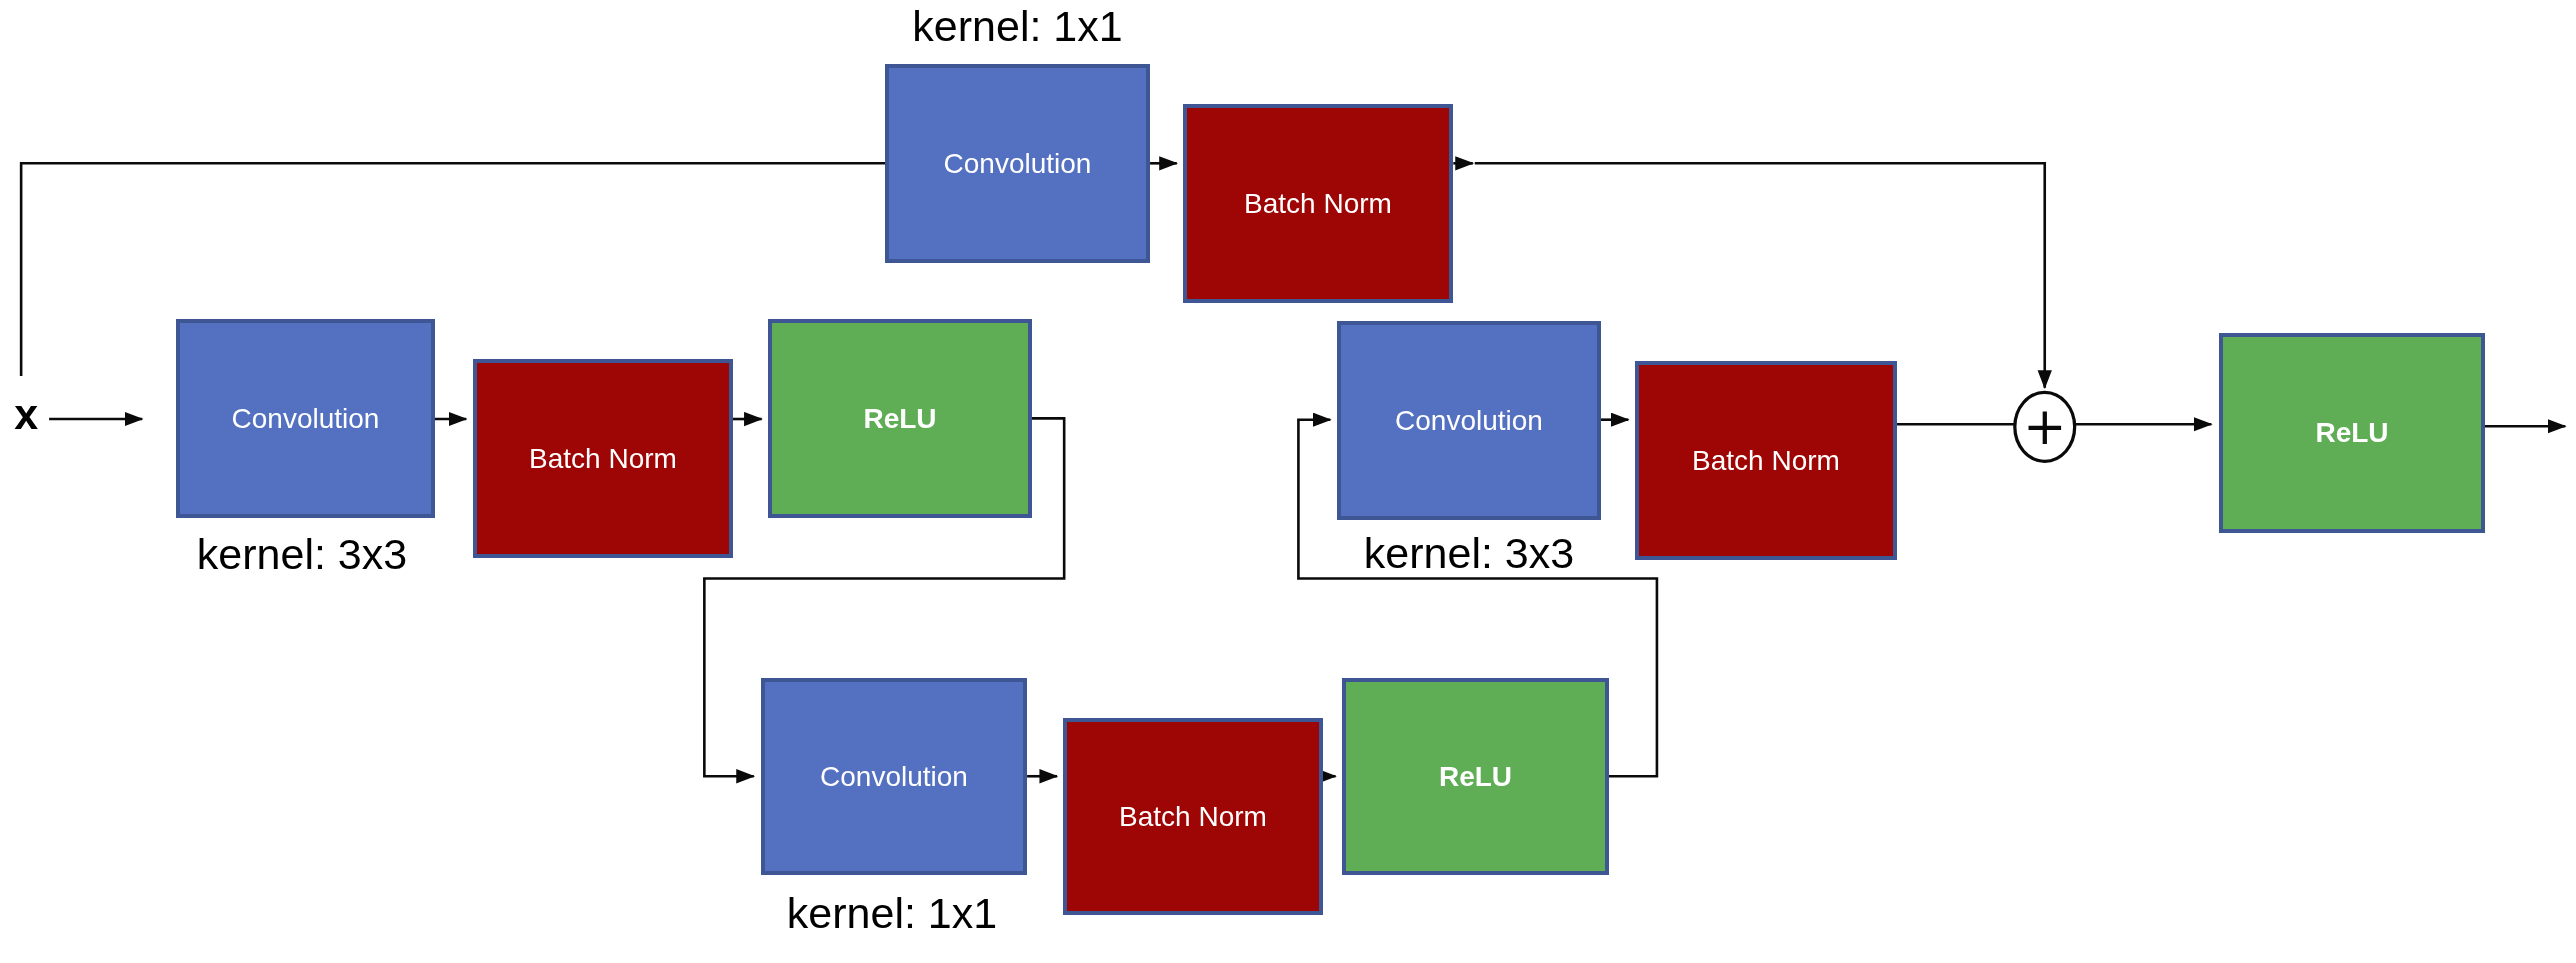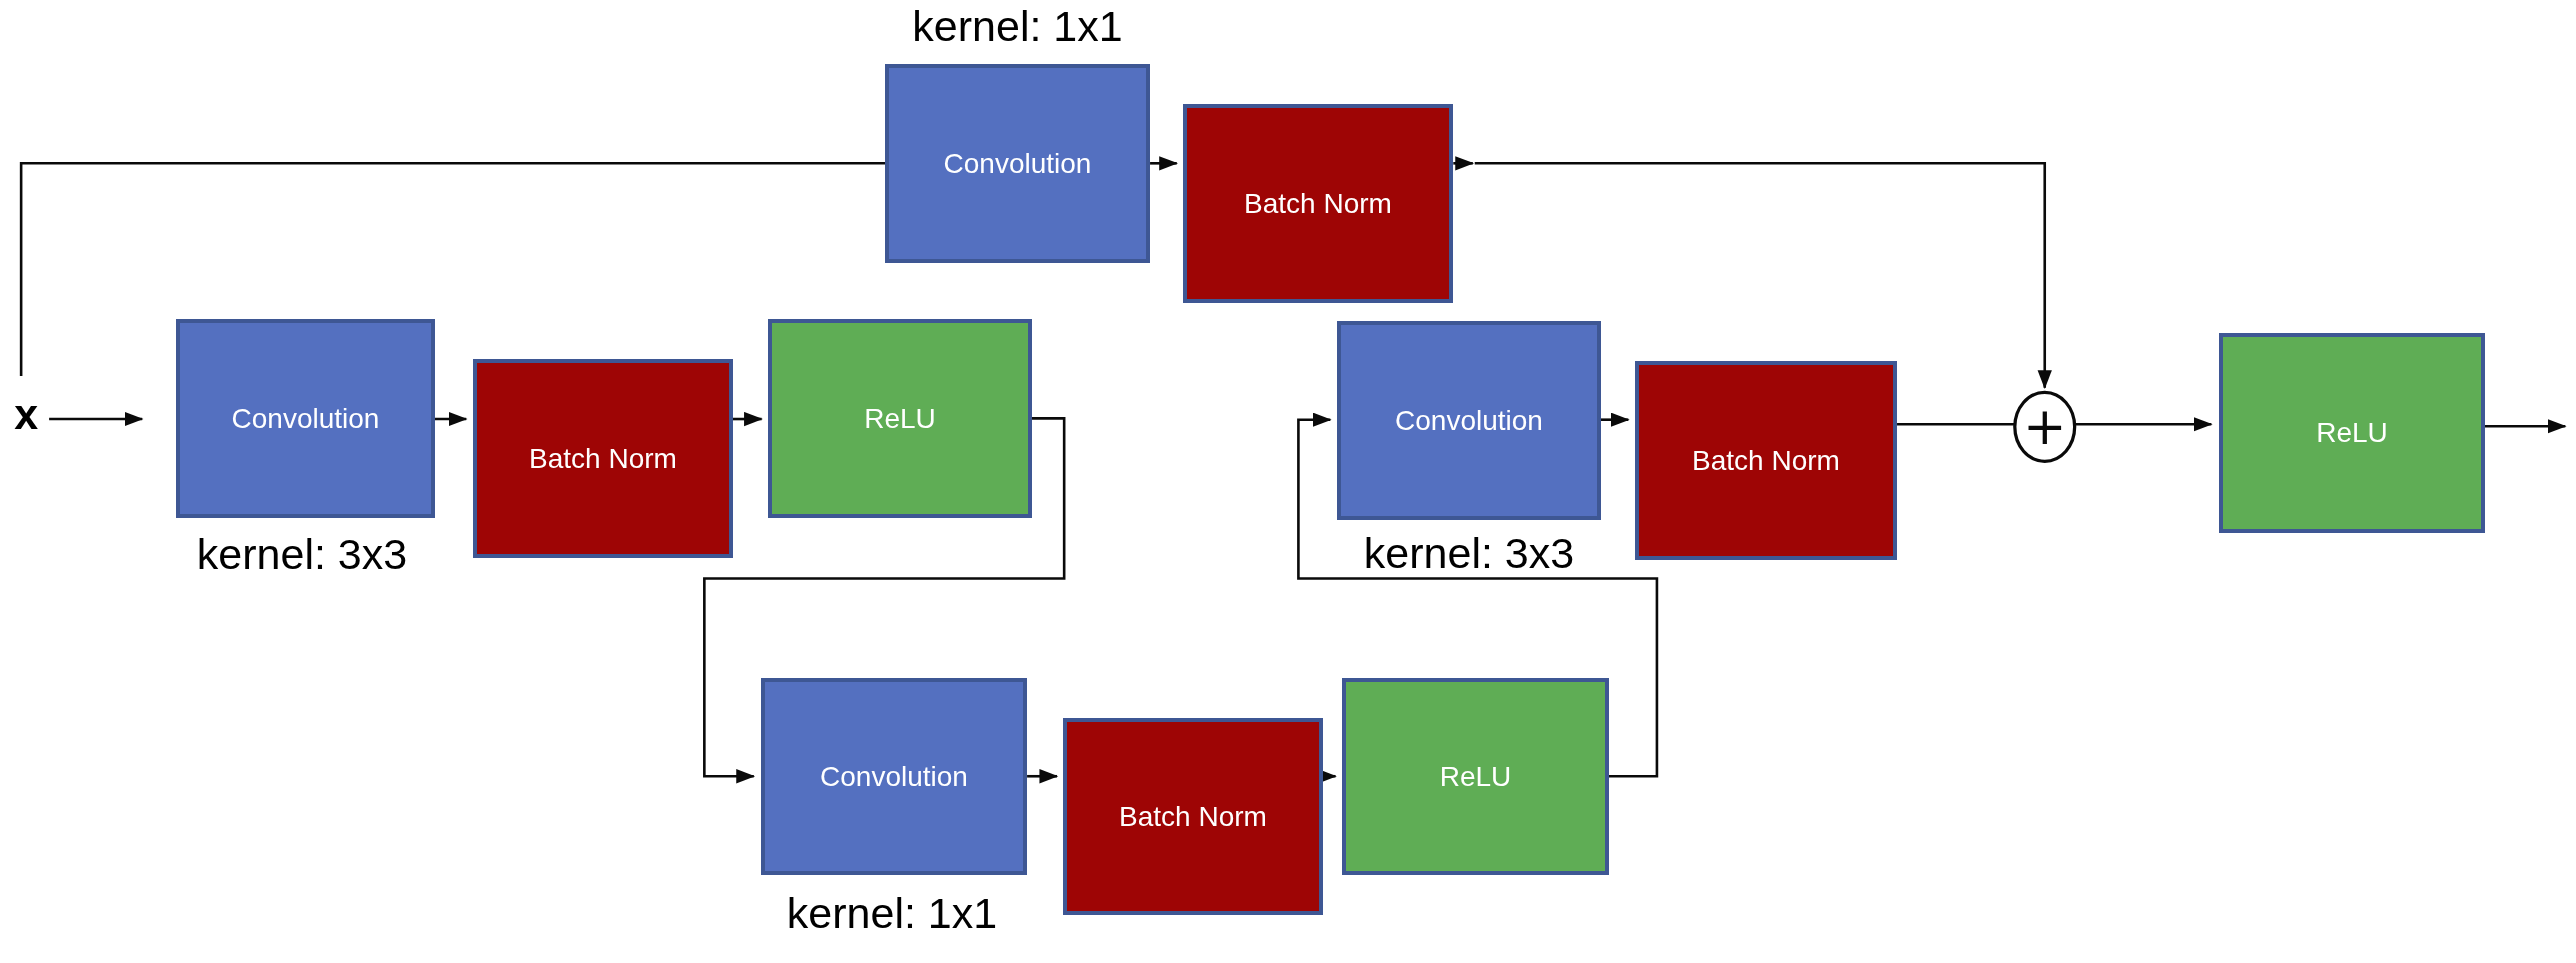--- a/index.html
+++ b/index.html
@@ -22,21 +22,21 @@
   }
   .box{
     position:absolute;box-sizing:border-box;
     border:4.6px solid var(--box-border,#3e5794);
     display:flex;align-items:center;justify-content:center;
     color:var(--text-light,#ffffff);
     font-size:28px;line-height:1;white-space:nowrap;
   }
   .box.conv{background:var(--conv-fill,#5470c0);}
   .box.bn{background:var(--bn-fill,#9e0505);margin-top:40px;}
-  .box.relu{background:var(--relu-fill,#5fad55);}
+  .box.relu{background:var(--relu-fill,#5fad55);font-weight:bold;}
   .lbl{
     position:absolute;color:var(--text-dark,#000000);
     font-size:43px;line-height:1.1;text-align:center;white-space:nowrap;
   }
   .lbl.bold{font-weight:bold;}
 </style>
 </head>
 <body>
 
 <div id="canvas">

